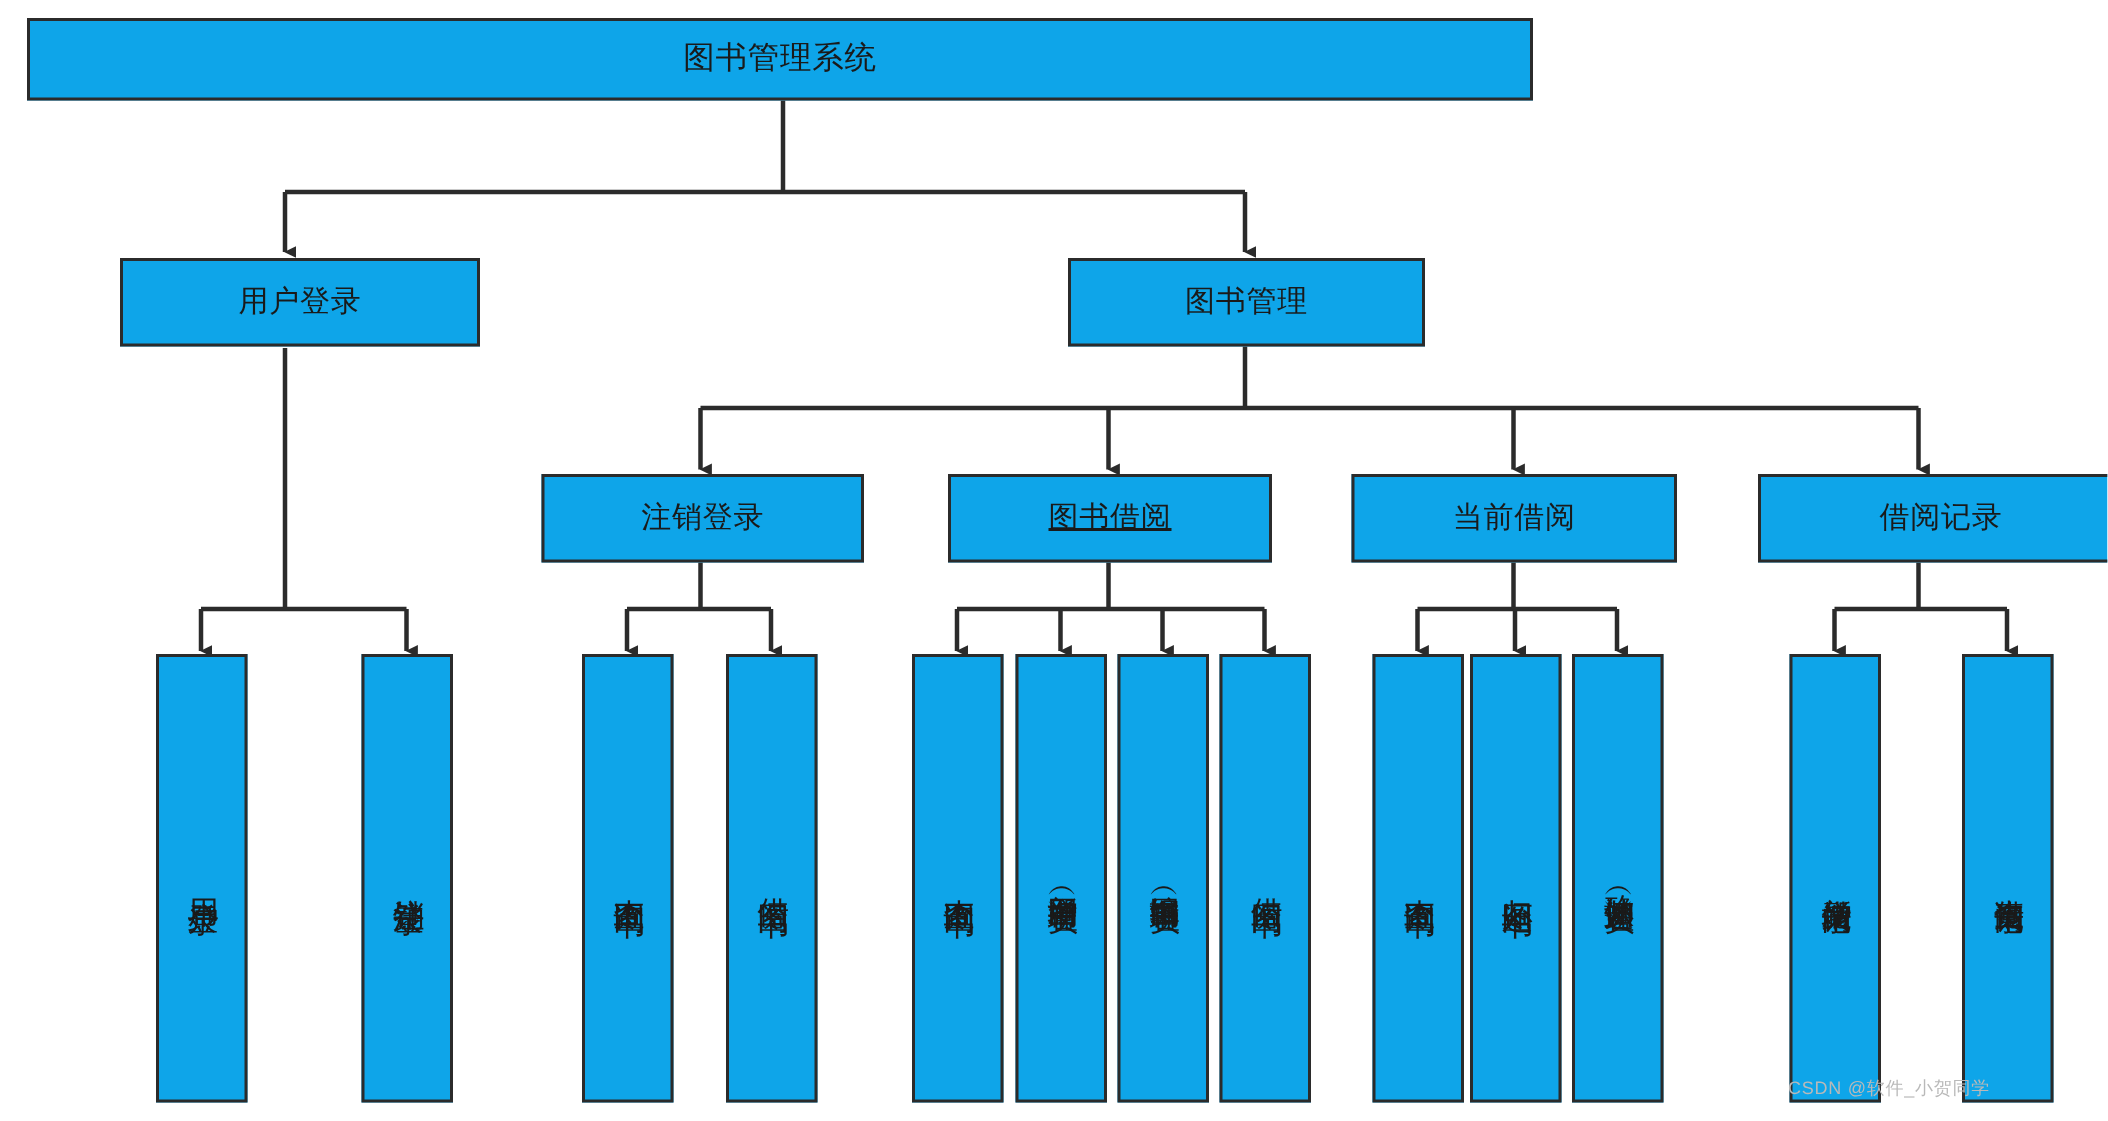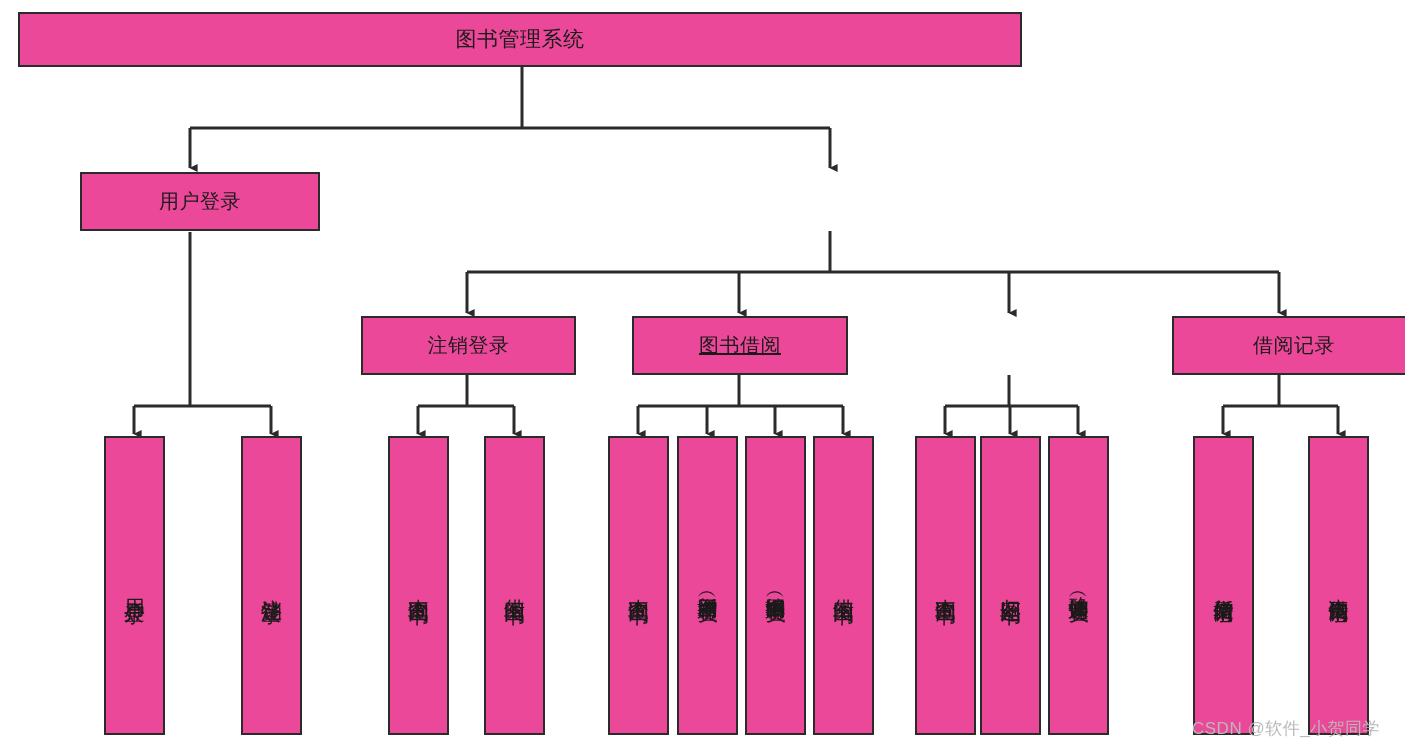--- a/index.html
+++ b/index.html
@@ -20,21 +20,21 @@
     left: 0;
     top: 0;
     width: 1405px;
     height: 747px;
     pointer-events: none;
   }
   .node {
     position: absolute;
     box-sizing: border-box;
     border: 2px solid #2b2b2b;
-    background: #ec4899;
+    background: #0ea5e9;
     display: flex;
     align-items: center;
     justify-content: center;
     color: #1a1a1a;
     z-index: 2;
   }
   .node-label {
     display: block;
     text-align: center;
     line-height: 1.18;
@@ -60,21 +60,21 @@
     letter-spacing: 2px;
     white-space: nowrap;
   }
   .node.vert.long .node-label {
     font-size: 20px;
     letter-spacing: 1px;
   }
   .watermark {
     position: absolute;
     color: #b9b9b9;
-    font-size: 17px;
+    font-size: 12px;
     white-space: nowrap;
     z-index: 3;
     letter-spacing: 0.5px;
   }
 </style>
 </head>
 <body>
 
 <div id="canvas">
 
@@ -128,27 +128,33 @@
     </g>
   </svg>
 
   <div class="node horiz root" style="left:18px; top:12px; width:1004px; height:55px;">
     <span class="node-label">图书管理系统</span>
   </div>
 
   <div class="node horiz" style="left:80px; top:172px; width:240px; height:59px;">
     <span class="node-label">用户登录</span>
   </div>
+  <div class="node horiz" style="left:712px; top:172px; width:238px; height:59px;">
+    <span class="node-label">图书管理</span>
+  </div>
 
   <div class="node horiz" style="left:361px; top:316px; width:215px; height:59px;">
     <span class="node-label">注销登录</span>
   </div>
   <div class="node horiz" style="left:632px; top:316px; width:216px; height:59px;text-decoration:underline;">
     <span class="node-label">图书借阅</span>
   </div>
+  <div class="node horiz" style="left:901px; top:316px; width:217px; height:59px;">
+    <span class="node-label">当前借阅</span>
+  </div>
   <div class="node horiz" style="left:1172px; top:316px; width:244px; height:59px;">
     <span class="node-label">借阅记录</span>
   </div>
 
   <div class="node vert" style="left:104px; top:436px; width:61px; height:299px;">
     <span class="node-label">用户登录</span>
   </div>
   <div class="node vert" style="left:241px; top:436px; width:61px; height:299px;">
     <span class="node-label">注销登录</span>
   </div>

